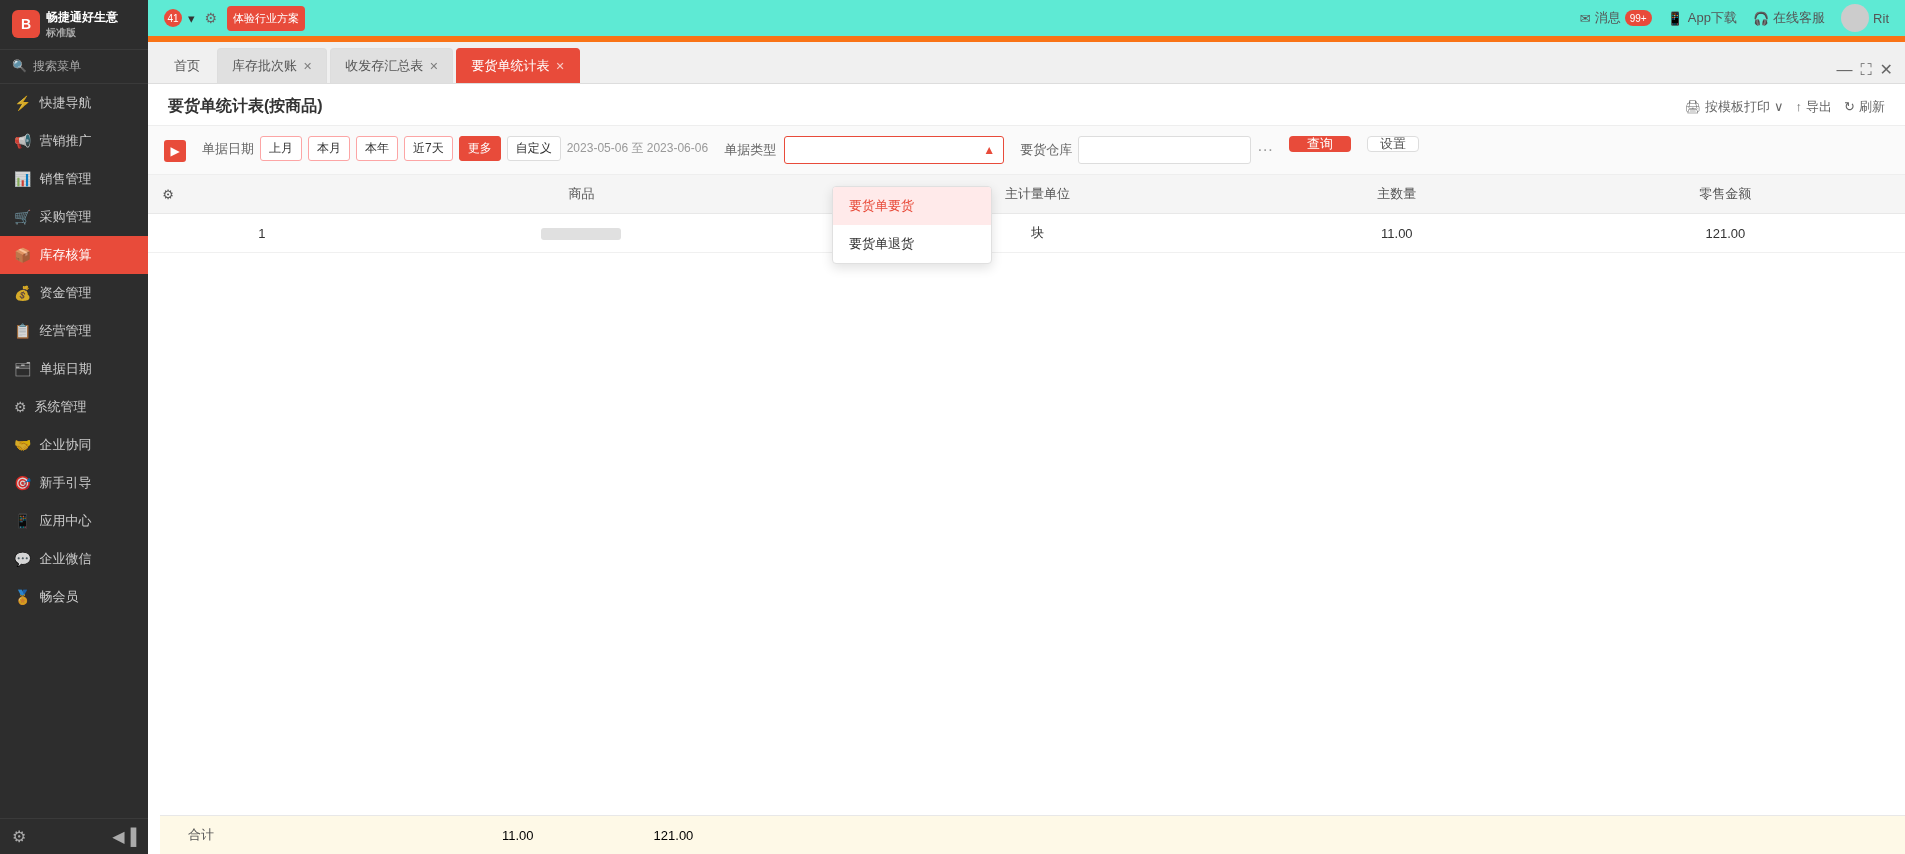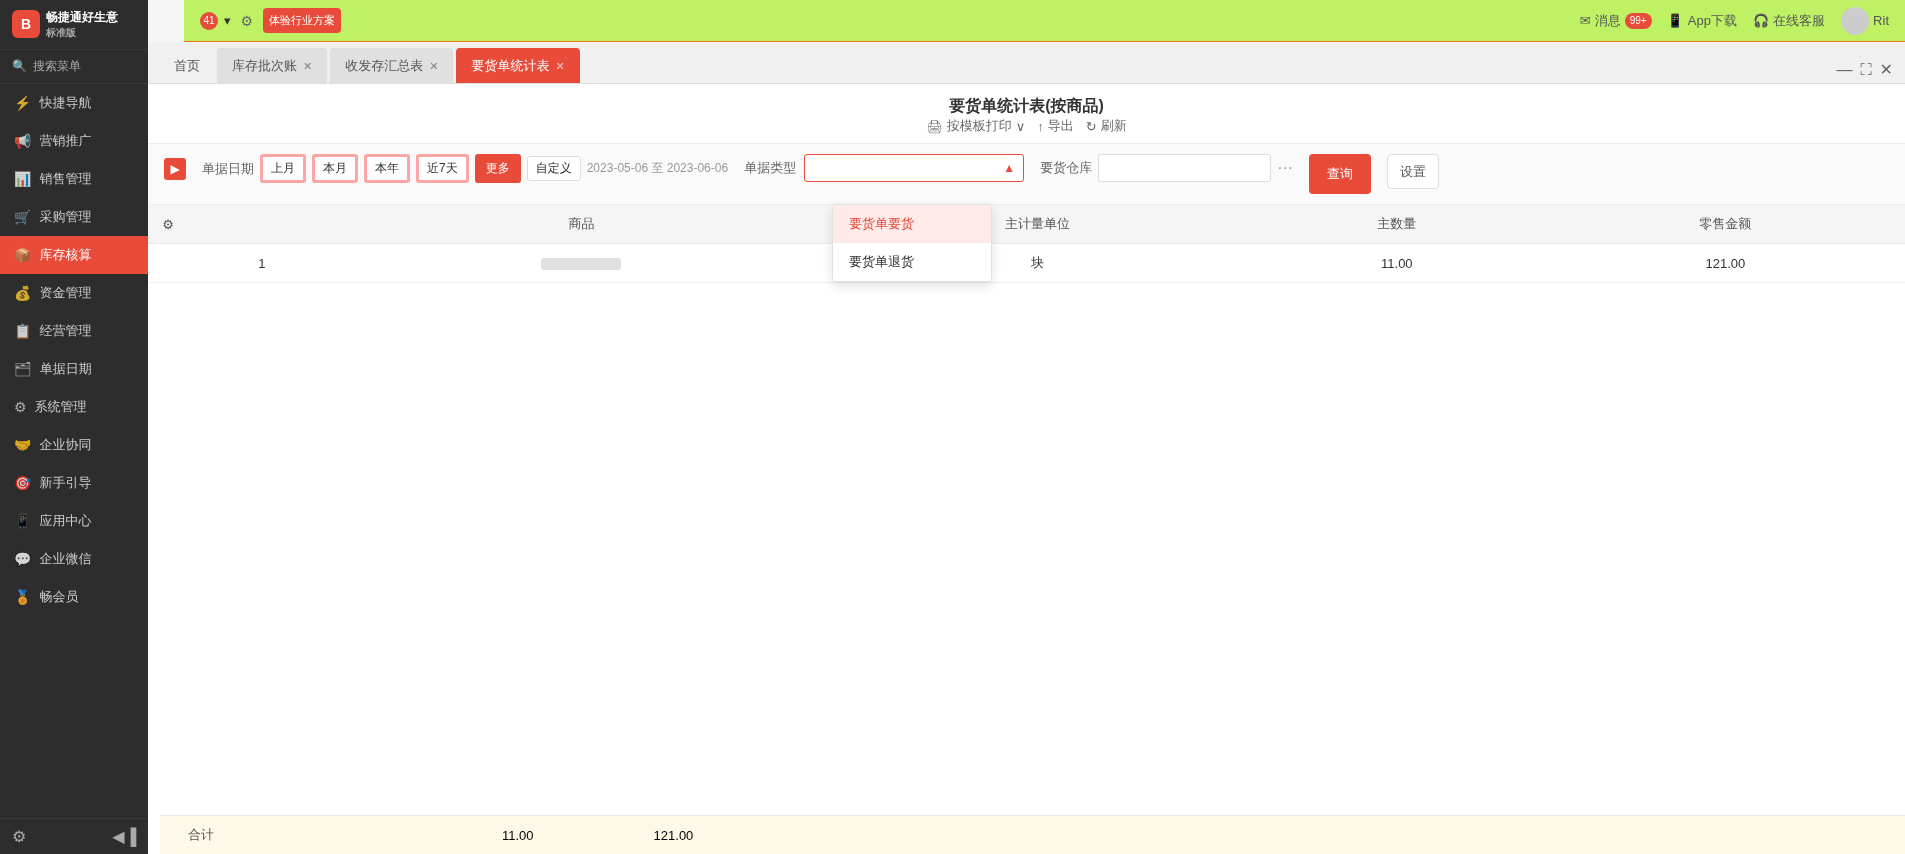--- a/index.html
+++ b/index.html
@@ -82,28 +82,27 @@
     .main-area {
       flex: 1;
       display: flex;
       flex-direction: column;
       overflow: hidden;
     }
 
     
     .topbar {
       height: 42px;
-      background: #bef264;
-      border-bottom: 1px solid #f97316;
+      background: #5eead4;
+      border-bottom: 6px solid #f97316;
       display: flex;
       align-items: center;
       padding: 0 16px;
       justify-content: space-between;
       flex-shrink: 0;
-      margin-left: 36px;
     }
     .topbar-left { display: flex; align-items: center; gap: 10px; }
     .topbar-store {
       display: flex;
       align-items: center;
       gap: 6px;
       font-size: 13px;
       color: #333;
     }
     .topbar-store-badge {
@@ -216,21 +215,20 @@
     }
 
     
     .page-header {
       padding: 12px 20px 8px;
       border-bottom: 1px solid #eee;
       display: flex;
       align-items: center;
       justify-content: space-between;
       flex-shrink: 0;
-      flex-direction: column;
     }
     .page-title {
       font-size: 16px;
       font-weight: bold;
       color: #333;
     }
     .page-actions {
       display: flex;
       align-items: center;
       gap: 12px;
@@ -278,21 +276,21 @@
       gap: 6px;
       flex-wrap: wrap;
     }
     .filter-label {
       color: #666;
       font-size: 13px;
       white-space: nowrap;
     }
     .date-btn {
       padding: 3px 8px;
-      border: 3px solid #fca5a5;
+      border: 1px solid #fca5a5;
       background: #fff;
       border-radius: 3px;
       font-size: 12px;
       cursor: pointer;
       color: #333;
     }
     .date-btn.more {
       background: #e84b3a;
       color: #fff;
       border-color: #e84b3a;
@@ -348,33 +346,33 @@
     }
 
     .query-btn {
       background: #e84b3a;
       color: #fff;
       border: none;
       padding: 6px 18px;
       border-radius: 4px;
       cursor: pointer;
       font-size: 13px;
-      height: 40px;
+      height: 16px;
       display: flex;
       align-items: center;
     }
     .settings-btn {
       border: 1px solid #ddd;
       background: #fff;
       color: #555;
       padding: 4px 12px;
       border-radius: 4px;
       cursor: pointer;
       font-size: 13px;
-      height: 35px;
+      height: 16px;
       display: flex;
       align-items: center;
     }
 
     
     .dropdown-overlay {
       position: absolute;
       top: 60px;
       left: 684px;
       background: #fff;

